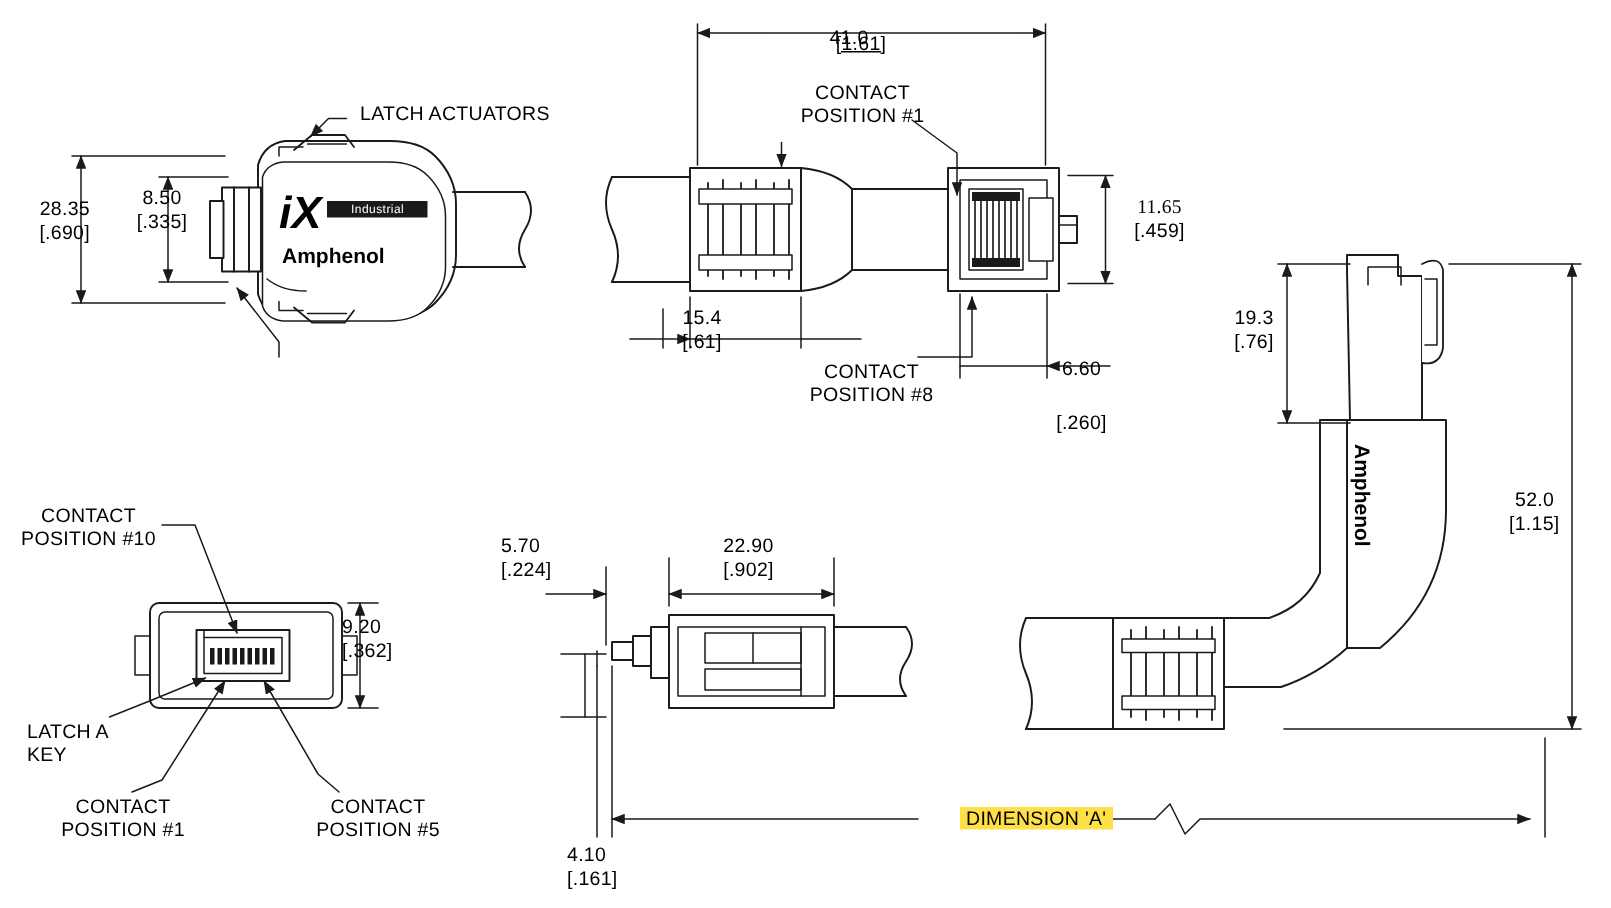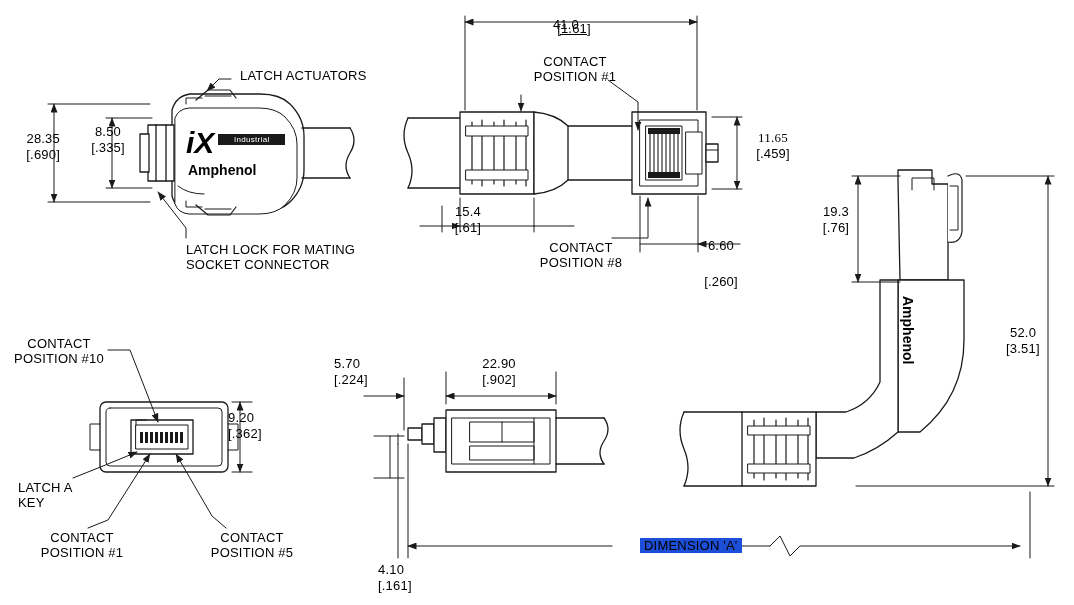--- a/index.html
+++ b/index.html
@@ -268,22 +268,20 @@
         <line x1="408" y1="546" x2="612" y2="546" marker-start="url(#arrowStart)"></line>
         <line x1="726" y1="546" x2="770" y2="546"></line>
         <path d="M770 546 l10 -10 l10 20 l10 -10 l220 0" marker-end="url(#arrowEnd)"></path>
         <line x1="408" y1="444" x2="408" y2="558"></line>
         <line x1="1030" y1="492" x2="1030" y2="558"></line>
       </g>
     </g>
   </svg>
 
   <div class="lbl" style="left:240px; top:68px;">LATCH ACTUATORS</div>
-  <div class="lbl" style="left:186px; top:242px;">LATCH LOCK FOR MATING
-SOCKET CONNECTOR</div>
   <div class="lbl r" style="left:0px; top:131px; width:60px;">28.35</div>
   <div class="lbl r" style="left:0px; top:147px; width:60px;">[.690]</div>
   <div class="lbl c" style="left:84px; top:124px; width:48px;">8.50</div>
   <div class="lbl c" style="left:84px; top:140px; width:48px;">[.335]</div>
 
   <div style="position:absolute; left:186px; top:126px; width:100px; height:56px;">
     <div style="position:absolute; left:0; top:0; font-style:italic; font-weight:bold; font-size:30px; font-family:'Liberation Sans',sans-serif;">iX</div>
     <div style="position:absolute; left:32px; top:8px; background:#1a1a1a; color:#fff; font-size:8px; padding:1px 16px; letter-spacing:0.3px;">Industrial</div>
     <div style="position:absolute; left:2px; top:36px; font-weight:bold; font-size:14px;">Amphenol</div>
   </div>
@@ -315,18 +313,18 @@
   <div class="lbl" style="left:334px; top:356px;">5.70</div>
   <div class="lbl" style="left:334px; top:372px;">[.224]</div>
   <div class="lbl c" style="left:464px; top:356px; width:70px;">22.90</div>
   <div class="lbl c" style="left:464px; top:372px; width:70px;">[.902]</div>
   <div class="lbl" style="left:378px; top:562px;">4.10</div>
   <div class="lbl" style="left:378px; top:578px;">[.161]</div>
 
   <div class="lbl c" style="left:810px; top:204px; width:52px;">19.3</div>
   <div class="lbl c" style="left:810px; top:220px; width:52px;">[.76]</div>
   <div class="lbl" style="left:1010px; top:325px;">52.0</div>
-  <div class="lbl" style="left:1006px; top:341px;">[3.51]</div>
-  <div class="lbl" style="left:640px; top:538px; background:#1d4ed8; padding:0 4px;">DIMENSION 'A'</div>
+  <div class="lbl" style="left:1006px; top:341px;">[1.15]</div>
+  <div class="lbl" style="left:640px; top:538px; background:#fde047; padding:0 4px;">DIMENSION 'A'</div>
 
   <div style="position:absolute; left:916px; top:296px; transform:rotate(90deg); transform-origin:left top; font-weight:bold; font-size:14px;">Amphenol</div>
 
 </div>
 
 </body></html>

